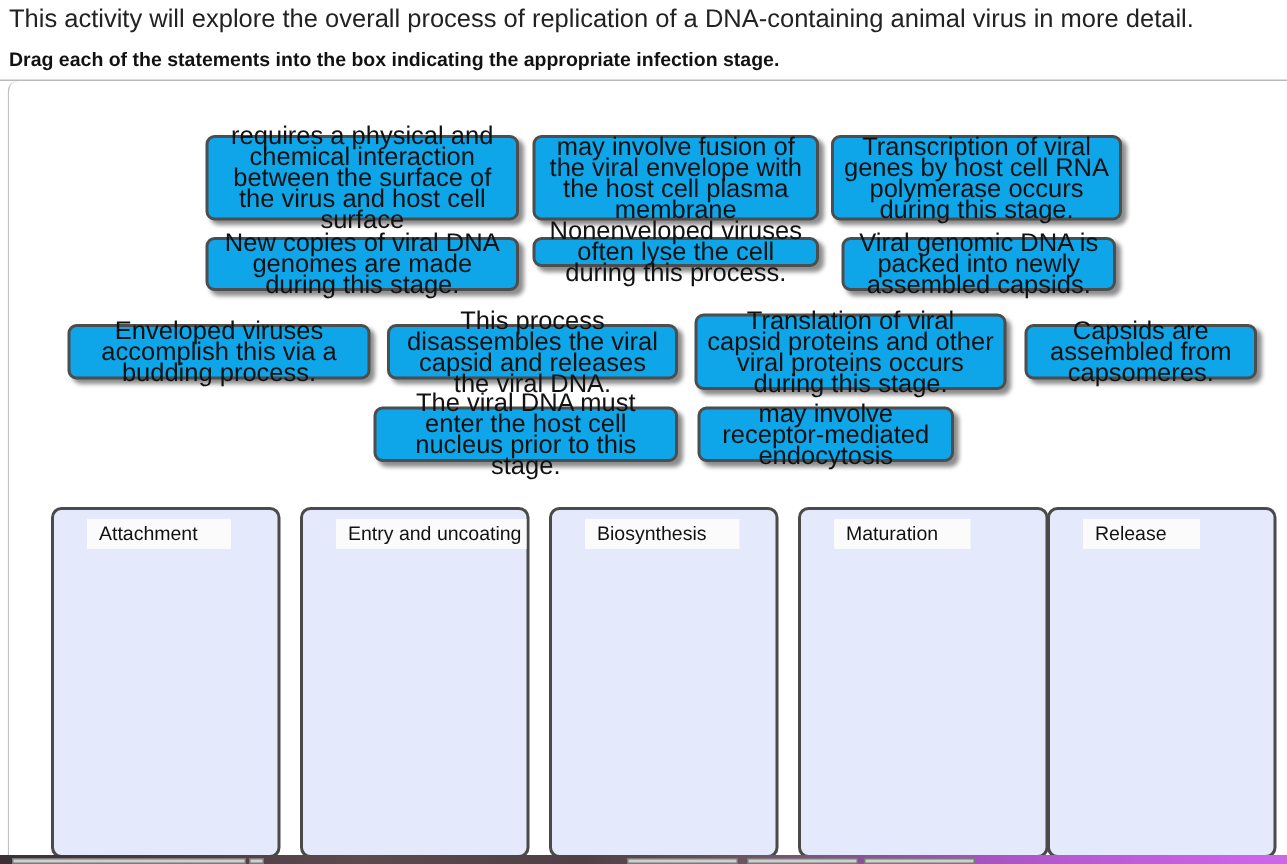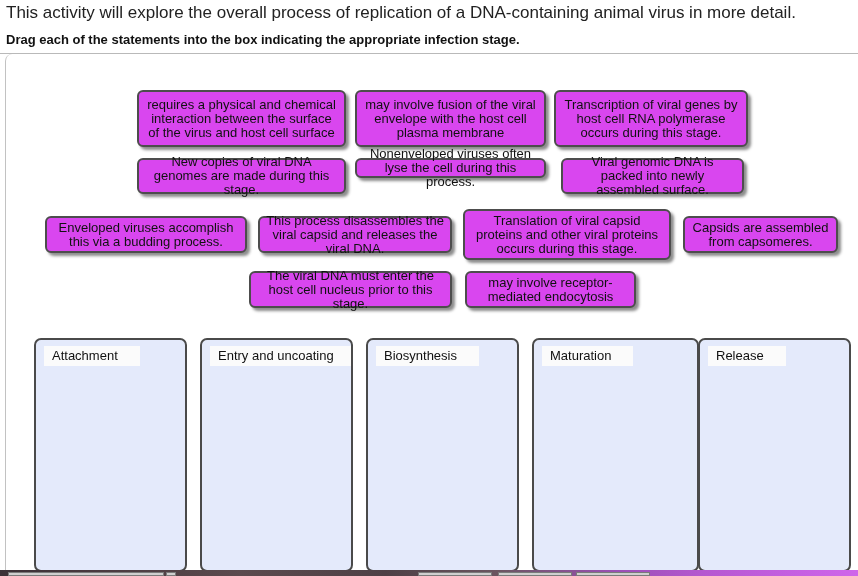--- a/index.html
+++ b/index.html
@@ -52,26 +52,26 @@
     height: 520px;
     border-left: 1px solid #c2c2c2;
     border-top-left-radius: 7px;
     box-sizing: border-box;
   }
 
   
   .card {
     position: absolute;
     box-sizing: border-box;
-    background: #d946ef;
+    background: #0ea5e9;
     border: 2px solid #4d4d4d;
     border-radius: 6px;
     box-shadow: 3px 3px 3px rgba(0,0,0,0.45);
     color: #111111;
-    font-size: 13px;
+    font-size: 17px;
     line-height: 14px;
     text-align: center;
     display: flex;
     align-items: center;
     justify-content: center;
     padding: 2px 6px;
     cursor: move;
     user-select: none;
   }
 
@@ -81,21 +81,21 @@
     box-sizing: border-box;
     background: #e4eafb;
     border: 2px solid #4a4a4a;
     border-radius: 7px;
     top: 338px;
     height: 234px;
     overflow: hidden;
   }
   .dropzone-title {
     display: inline-block;
-    margin: 6px 0 0 8px;
+    margin: 6px 0 0 22px;
     padding: 1px 22px 2px 8px;
     background: #fbfbfb;
     font-size: 13px;
     line-height: 17px;
     color: #111111;
     white-space: nowrap;
   }
 
   
   #taskbar {
@@ -137,21 +137,21 @@
       <div class="card" style="left: 548px; top: 36px; width: 194px; height: 57px; justify-content: flex-end;">
         <span>Transcription of viral genes by host cell RNA polymerase occurs during this stage.</span>
       </div>
       <div class="card" style="left: 131px; top: 104px; width: 209px; height: 36px;">
         <span>New copies of viral DNA genomes are made during this stage.</span>
       </div>
       <div class="card" style="left: 349px; top: 104px; width: 191px; height: 20px;">
         <span>Nonenveloped viruses often lyse the cell during this process.</span>
       </div>
       <div class="card" style="left: 555px; top: 104px; width: 183px; height: 36px;">
-        <span>Viral genomic DNA is packed into newly assembled surface.</span>
+        <span>Viral genomic DNA is packed into newly assembled capsids.</span>
       </div>
       <div class="card" style="left: 39px; top: 162px; width: 202px; height: 37px;">
         <span>Enveloped viruses accomplish this via a budding process.</span>
       </div>
       <div class="card" style="left: 252px; top: 162px; width: 194px; height: 37px;">
         <span>This process disassembles the viral capsid and releases the viral DNA.</span>
       </div>
       <div class="card" style="left: 457px; top: 155px; width: 208px; height: 51px;">
         <span>Translation of viral capsid proteins and other viral proteins occurs during this stage.</span>
       </div>

